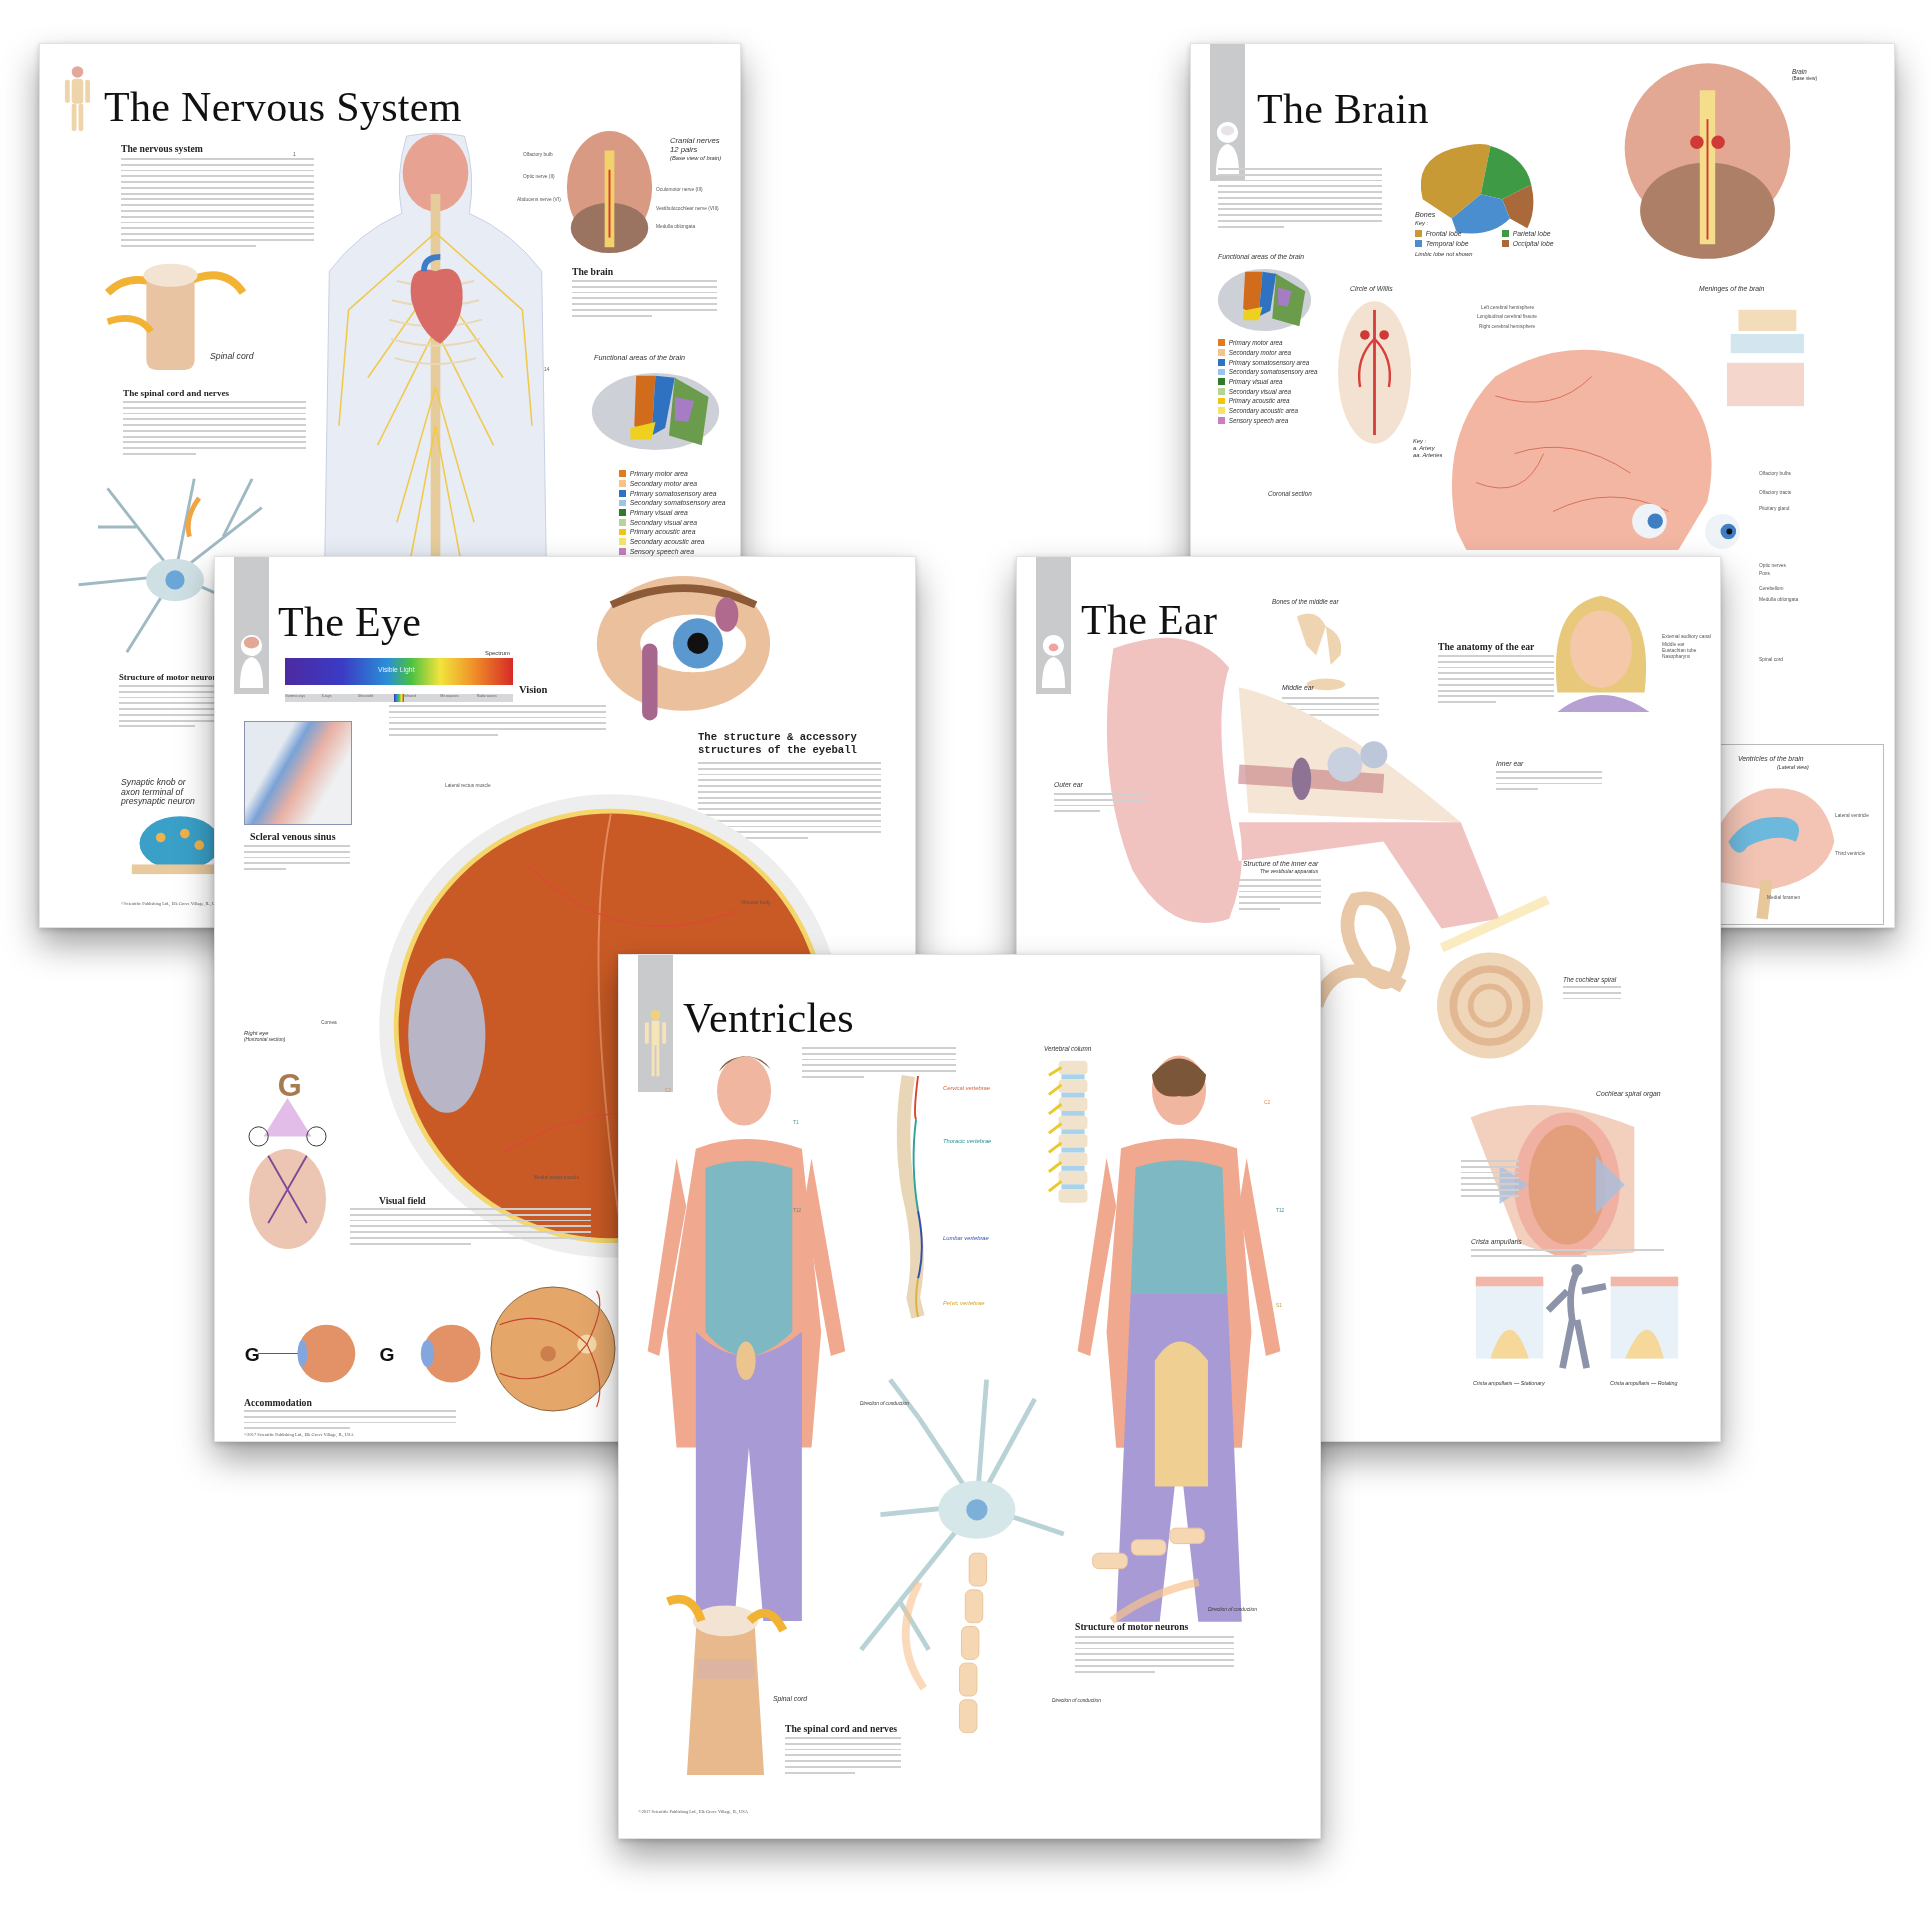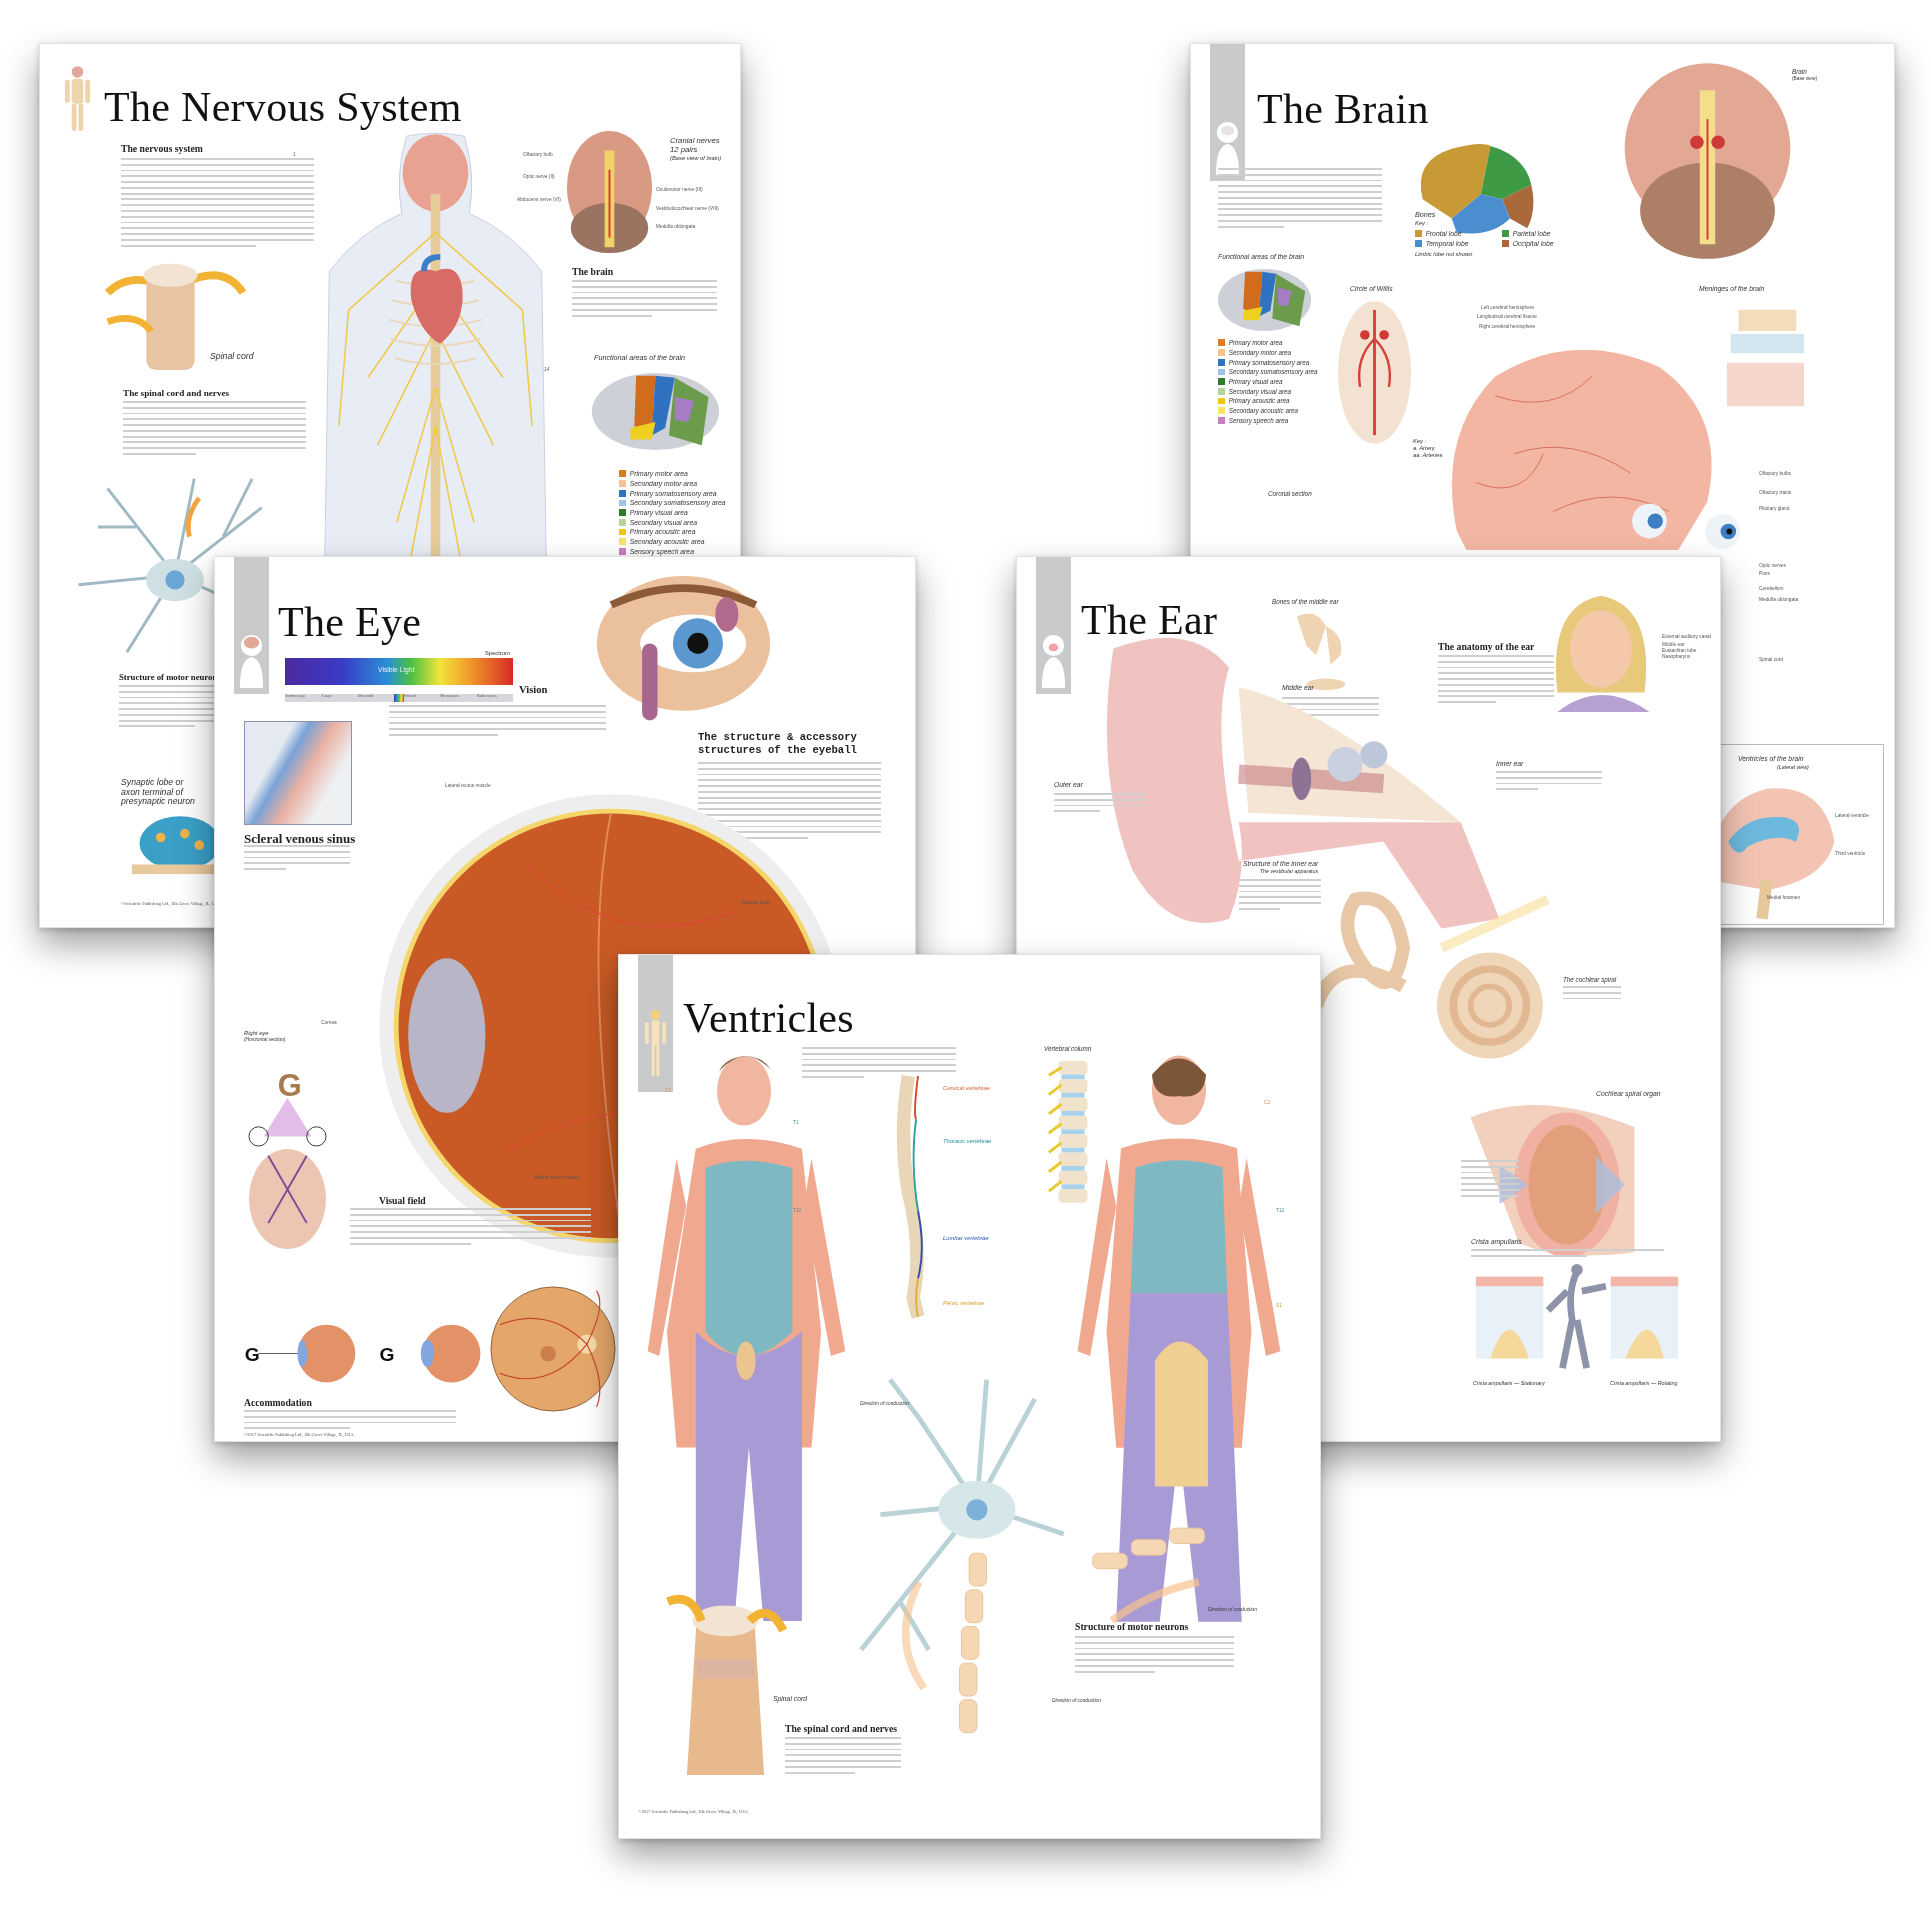--- a/index.html
+++ b/index.html
@@ -98,21 +98,21 @@
       <i></i>
       <i></i>
       <i></i>
       <i></i>
       <i></i>
       <i></i>
       <i style="width:60%"></i>
     </div>
 
   <div class="cap" style="left:81px;top:734px;font-size:8.7px;line-height:9.7px;">
-    <div>Synaptic lobe or</div>
+    <div>Synaptic knob or</div>
     <div>axon terminal of</div>
     <div>presynaptic neuron</div>
   </div>
   <svg width="106" height="68" style="left:87px;top:772px;" viewBox="0 0 110 70">
     <ellipse cx="55" cy="28" rx="42" ry="28" fill="#3aa0c8"></ellipse>
     <rect x="5" y="50" width="100" height="10" fill="#e9c99e"></rect>
     <circle cx="35" cy="22" r="5" fill="#f0b24a"></circle>
       <circle cx="60" cy="18" r="5" fill="#f0b24a"></circle>
       <circle cx="75" cy="30" r="5" fill="#f0b24a"></circle>
   </svg>
@@ -460,21 +460,21 @@
       <i></i>
       <i></i>
       <i></i>
       <i></i>
       <i></i>
       <i></i>
       <i style="width:60%"></i>
     </div>
 
   <div style="position:absolute;left:29px;top:164px;width:106px;height:102px;border:1px solid #8b92b3;background:linear-gradient(120deg,#e5eaf0 30%,#7aa2d6 40%,#e9b1a3 55%,#eef0f2 75%);"></div>
-  <div class="h2" style="left:29px;top:274px;font-size:13px;">Scleral venous sinus</div>
+  <div class="h2" style="left:35px;top:274px;font-size:10px;">Scleral venous sinus</div>
   <div class="lines" style="left:29px;top:288px;width:106px;">
       <i></i>
       <i></i>
       <i></i>
       <i></i>
       <i style="width:40%"></i>
     </div>
 
   <svg width="415" height="406" style="left:116px;top:208px;" viewBox="0 0 430 420">
     <circle cx="290" cy="270" r="240" fill="#eeeeee"></circle>

